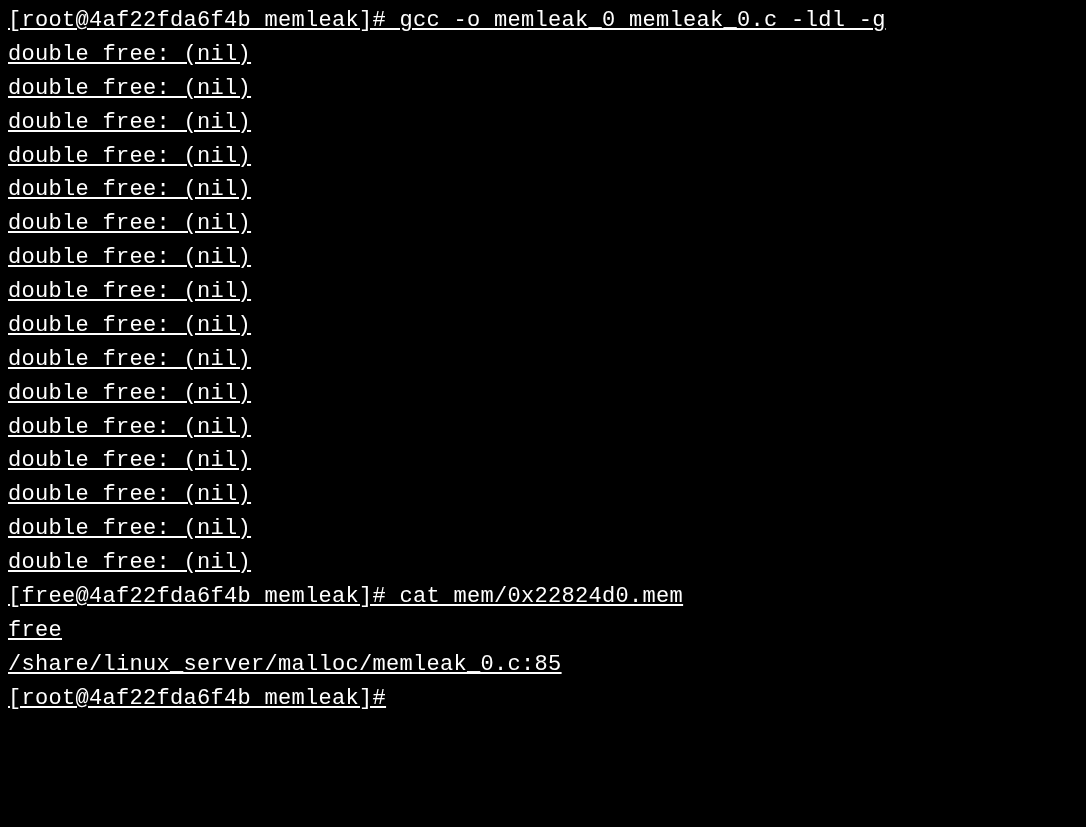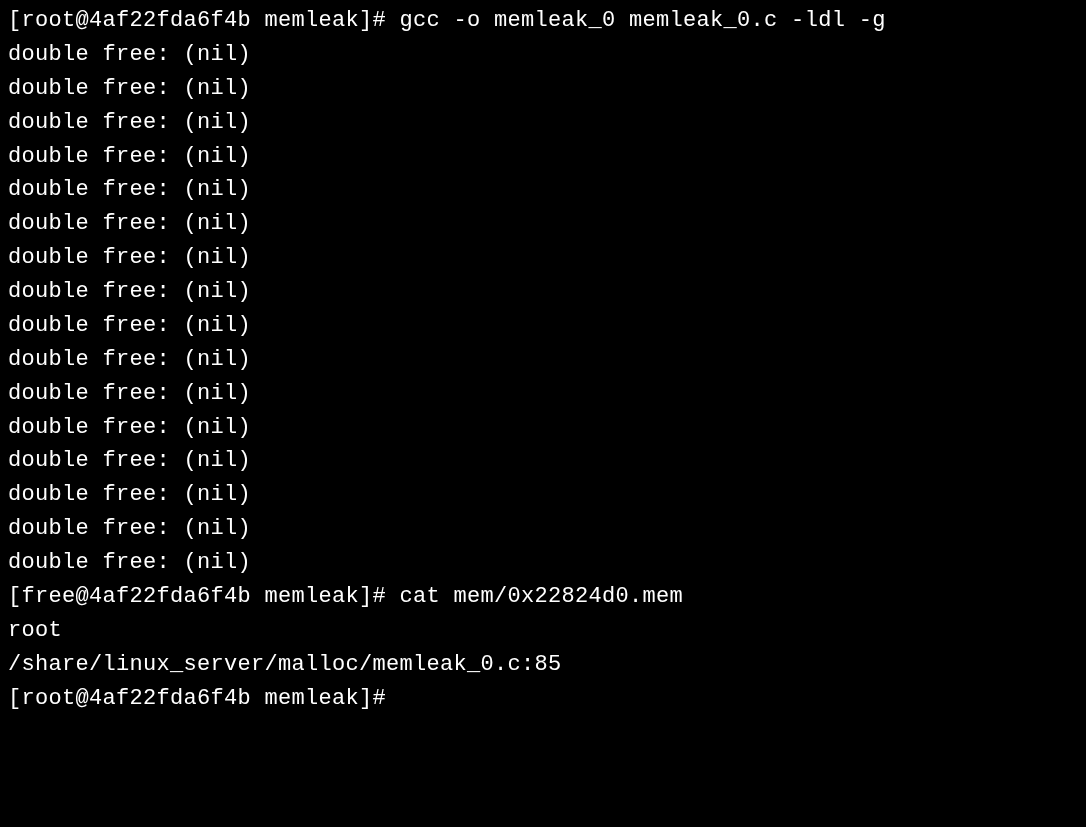--- a/index.html
+++ b/index.html
@@ -15,20 +15,21 @@
       line-height: 1.54;
       padding: 4px 8px;
       width: 1086px;
       height: 827px;
       overflow: hidden;
       letter-spacing: 0.3px;
     }
     .terminal-line {
       white-space: pre;
       font-weight: 500;
+      text-decoration: underline;
     }
   </style>
 </head>
 <body>
 
 <div>
   <div class="terminal-line">[root@4af22fda6f4b memleak]# gcc -o memleak_0 memleak_0.c -ldl -g</div>
   <div class="terminal-line">double free: (nil)</div>
   <div class="terminal-line">double free: (nil)</div>
   <div class="terminal-line">double free: (nil)</div>
@@ -39,16 +40,16 @@
   <div class="terminal-line">double free: (nil)</div>
   <div class="terminal-line">double free: (nil)</div>
   <div class="terminal-line">double free: (nil)</div>
   <div class="terminal-line">double free: (nil)</div>
   <div class="terminal-line">double free: (nil)</div>
   <div class="terminal-line">double free: (nil)</div>
   <div class="terminal-line">double free: (nil)</div>
   <div class="terminal-line">double free: (nil)</div>
   <div class="terminal-line">double free: (nil)</div>
   <div class="terminal-line">[free@4af22fda6f4b memleak]# cat mem/0x22824d0.mem</div>
-  <div class="terminal-line">root</div>
+  <div class="terminal-line">free</div>
   <div class="terminal-line">/share/linux_server/malloc/memleak_0.c:85</div>
   <div class="terminal-line">[root@4af22fda6f4b memleak]#</div>
 </div>
 
 </body></html>

